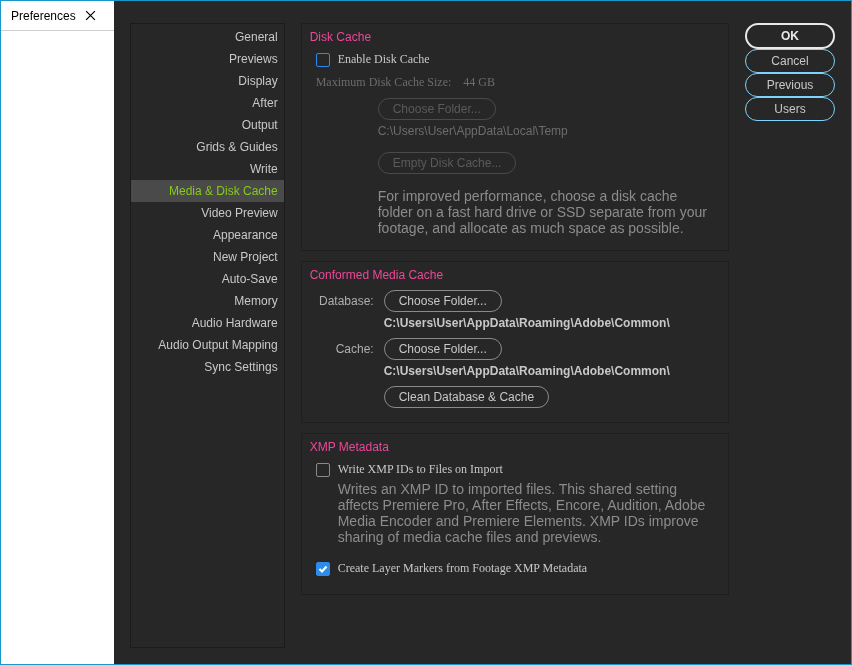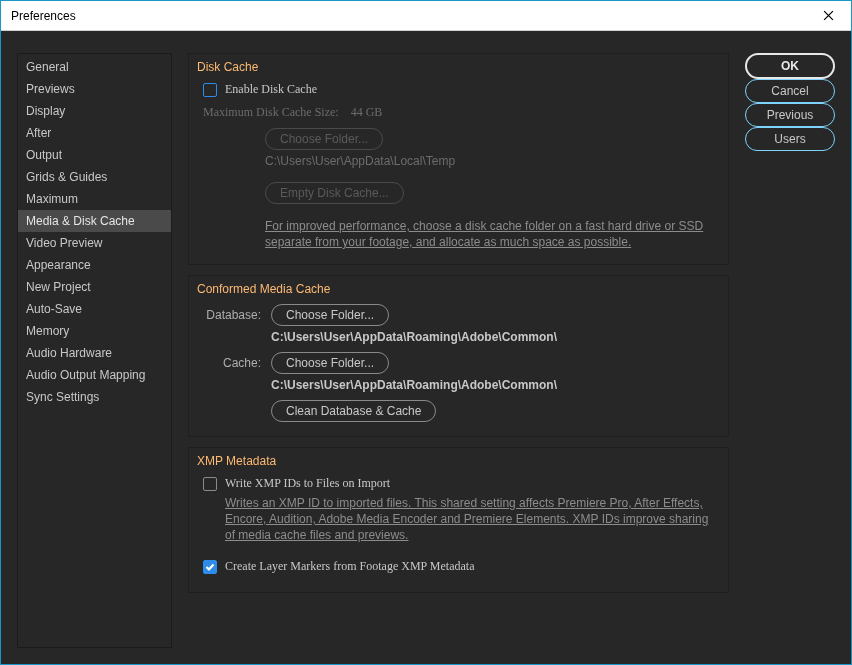--- a/index.html
+++ b/index.html
@@ -13,21 +13,21 @@
     overflow: hidden;
   }
 
   
   .window {
     width: 852px;
     height: 665px;
     border: 1px solid #1a97c9;
     box-sizing: border-box;
     display: flex;
-    flex-direction: column;
+    flex-direction: row;
   }
   .titlebar {
     height: 30px;
     background: #ffffff;
     display: flex;
     align-items: center;
     padding: 0 8px 0 10px;
     border-bottom: 1px solid #d0d0d0;
     box-sizing: border-box;
   }
@@ -60,49 +60,50 @@
 
   
   .sidebar {
     width: 155px;
     flex: 0 0 155px;
     background: #272727;
     border: 1px solid #1b1b1b;
     box-sizing: border-box;
     padding: 2px 0;
     align-self: stretch;
+    text-align: right;
   }
   .sidebar-item {
     padding: 4px 6px 4px 8px;
     color: #c8c8c8;
     font-size: 12px;
     line-height: 14px;
     cursor: default;
   }
   .sidebar-item.selected {
     background: #4a4a4a;
-    color: #e5e5e5;
+    color: #84cc16;
   }
 
   
   .main {
     flex: 1 1 auto;
     min-width: 0;
     display: flex;
     flex-direction: column;
     gap: 10px;
   }
 
   .panel {
     border: 1px solid #1f1f1f;
     padding: 10px 14px 14px 14px;
     box-sizing: border-box;
   }
   .panel-title {
-    color: #fdba74;
+    color: #ec4899;
     font-size: 12px;
     margin: -4px 0 8px -6px;
   }
 
   .row {
     display: flex;
     align-items: center;
     gap: 8px;
     margin-bottom: 4px;
     font-family: Liberation Serif, serif;
@@ -126,21 +127,21 @@
   }
   .check.checked {
     background: #2d8ceb;
     border-color: #2d8ceb;
   }
   .check.checked svg { display: block; }
   .check svg { display: none; width: 10px; height: 10px; stroke: #fff; stroke-width: 2.2; fill: none; }
 
   .label-text { color: #c8c8c8; }
   .muted { color: #6c6c6c; }
-  .info-text { color: #8c8c8c; font-size: 12px; line-height: 16px; text-decoration: underline; }
+  .info-text { color: #8c8c8c; font-size: 14px; line-height: 16px; }
 
   
   .pill {
     display: inline-flex;
     align-items: center;
     justify-content: center;
     height: 20px;
     padding: 0 14px;
     border: 1px solid #8a8a8a;
     border-radius: 999px;
@@ -224,21 +225,21 @@
 
   <div class="body">
 
     <div class="sidebar">
       <div class="sidebar-item"><span>General</span></div>
       <div class="sidebar-item"><span>Previews</span></div>
       <div class="sidebar-item"><span>Display</span></div>
       <div class="sidebar-item"><span>After</span></div>
       <div class="sidebar-item"><span>Output</span></div>
       <div class="sidebar-item"><span>Grids &amp; Guides</span></div>
-      <div class="sidebar-item"><span>Maximum</span></div>
+      <div class="sidebar-item"><span>Write</span></div>
       <div class="sidebar-item selected"><span>Media &amp; Disk Cache</span></div>
       <div class="sidebar-item"><span>Video Preview</span></div>
       <div class="sidebar-item"><span>Appearance</span></div>
       <div class="sidebar-item"><span>New Project</span></div>
       <div class="sidebar-item"><span>Auto-Save</span></div>
       <div class="sidebar-item"><span>Memory</span></div>
       <div class="sidebar-item"><span>Audio Hardware</span></div>
       <div class="sidebar-item"><span>Audio Output Mapping</span></div>
       <div class="sidebar-item"><span>Sync Settings</span></div>
     </div>

